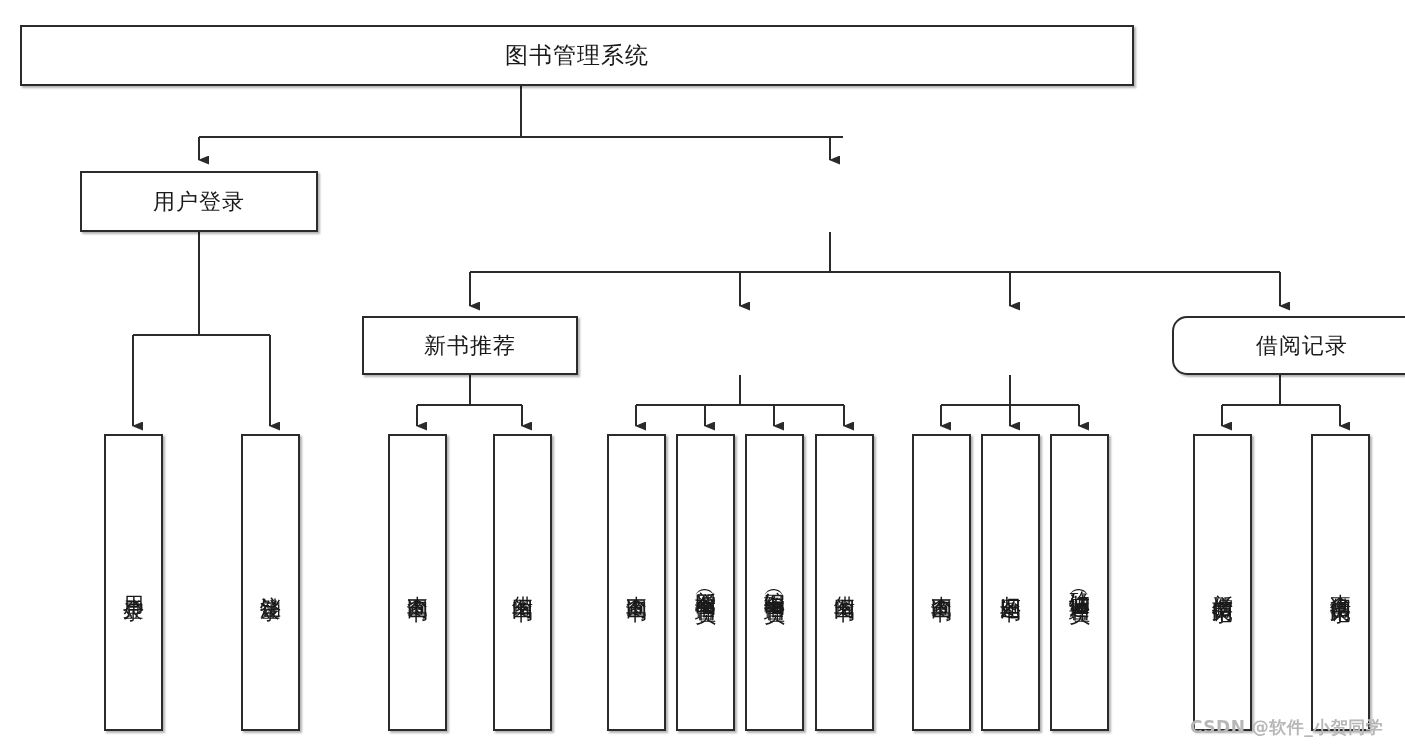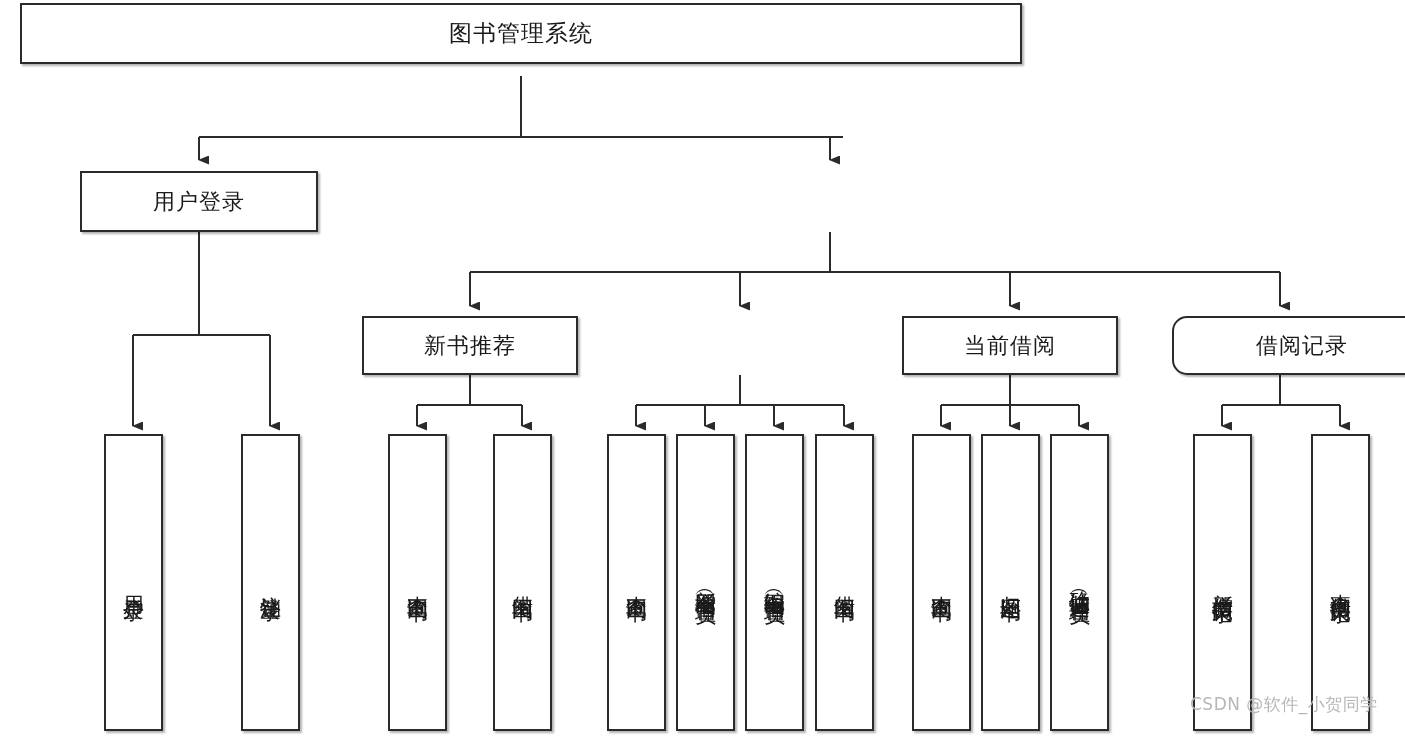--- a/index.html
+++ b/index.html
@@ -127,34 +127,31 @@
       <path d="M1010,405 L1010,426" marker-end="url(#arrow)"></path>
       <path d="M1079,405 L1079,426" marker-end="url(#arrow)"></path>
 
       <path d="M1280,375 L1280,405"></path>
       <path d="M1222,405 L1340,405"></path>
       <path d="M1222,405 L1222,426" marker-end="url(#arrow)"></path>
       <path d="M1340,405 L1340,426" marker-end="url(#arrow)"></path>
     </g>
   </svg>
 
-  <div class="node horiz root" style="left:20px; top:3px; width:1002px; height:61px;">
+  <div class="node horiz root" style="left:20px; top:25px; width:1114px; height:61px;">
     <span class="node-label">图书管理系统</span>
   </div>
 
   <div class="node horiz" style="left:80px; top:171px; width:238px; height:61px;">
     <span class="node-label">用户登录</span>
   </div>
 
   <div class="node horiz" style="left:362px; top:316px; width:216px; height:59px;">
     <span class="node-label">新书推荐</span>
   </div>
-  <div class="node horiz" style="left:902px; top:316px; width:216px; height:59px;">
-    <span class="node-label">当前借阅</span>
-  </div>
   <div class="node horiz" style="left:1172px; top:316px; width:260px; height:59px;border-radius:15px;">
     <span class="node-label">借阅记录</span>
   </div>
 
   <div class="node vert" style="left:104px; top:434px; width:59px; height:297px;">
     <span class="node-label">用户登录</span>
   </div>
   <div class="node vert" style="left:241px; top:434px; width:59px; height:297px;">
     <span class="node-label">注销登录</span>
   </div>
@@ -189,15 +186,15 @@
     <span class="node-label">确认归还（管理员）</span>
   </div>
 
   <div class="node vert" style="left:1193px; top:434px; width:59px; height:297px;">
     <span class="node-label">新增借阅记录</span>
   </div>
   <div class="node vert" style="left:1311px; top:434px; width:59px; height:297px;">
     <span class="node-label">查询借阅记录</span>
   </div>
 
-  <div class="watermark" style="left:1190px; top:693px;">CSDN @软件_小贺同学</div>
+  <div class="watermark" style="left:1190px; top:716px;font-weight:bold;">CSDN @软件_小贺同学</div>
 
 </div>
 
 </body></html>

